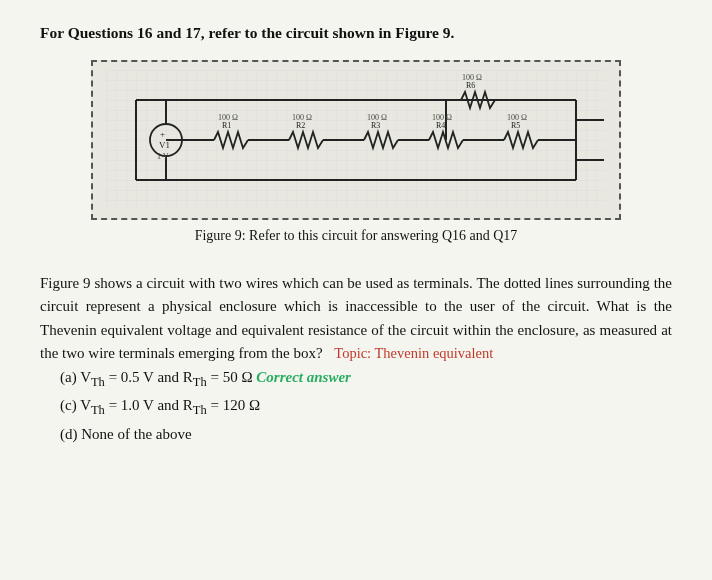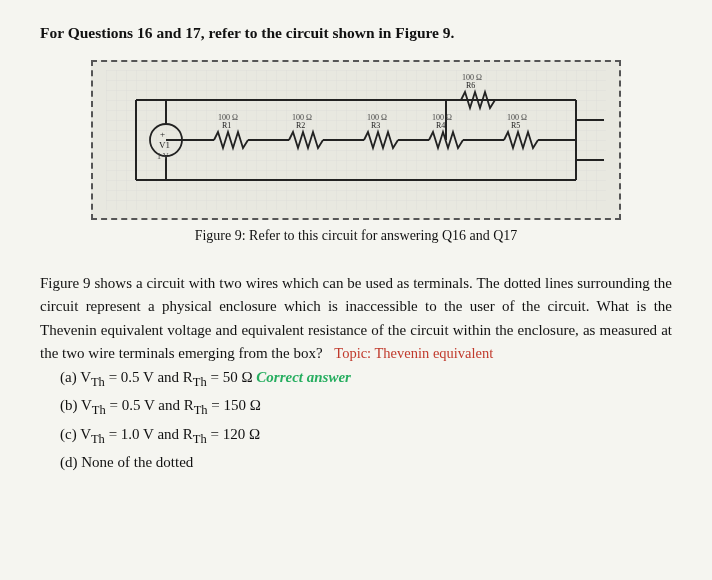--- a/index.html
+++ b/index.html
@@ -175,26 +175,22 @@
     </p>
     <ul class="answers">
       <li>
         <span>(a) </span>
         <span>
           V<sub>Th</sub> = 0.5 V and R<sub>Th</sub> = 50 Ω
         </span>
         <span class="correct">Correct answer</span>
       </li>
       <li>
-        <span>(b) </span>
-        <span>V<sub>Th</sub> = 0.5 V and R<sub>Th</sub> = 150 Ω</span>
-      </li>
-      <li>
         <span>(c) </span>
         <span>V<sub>Th</sub> = 1.0 V and R<sub>Th</sub> = 120 Ω</span>
       </li>
       <li>
         <span>(d) </span>
-        <span>None of the dotted</span>
+        <span>None of the above</span>
       </li>
     </ul>
   </div>
 </div>
 
 </body></html>

